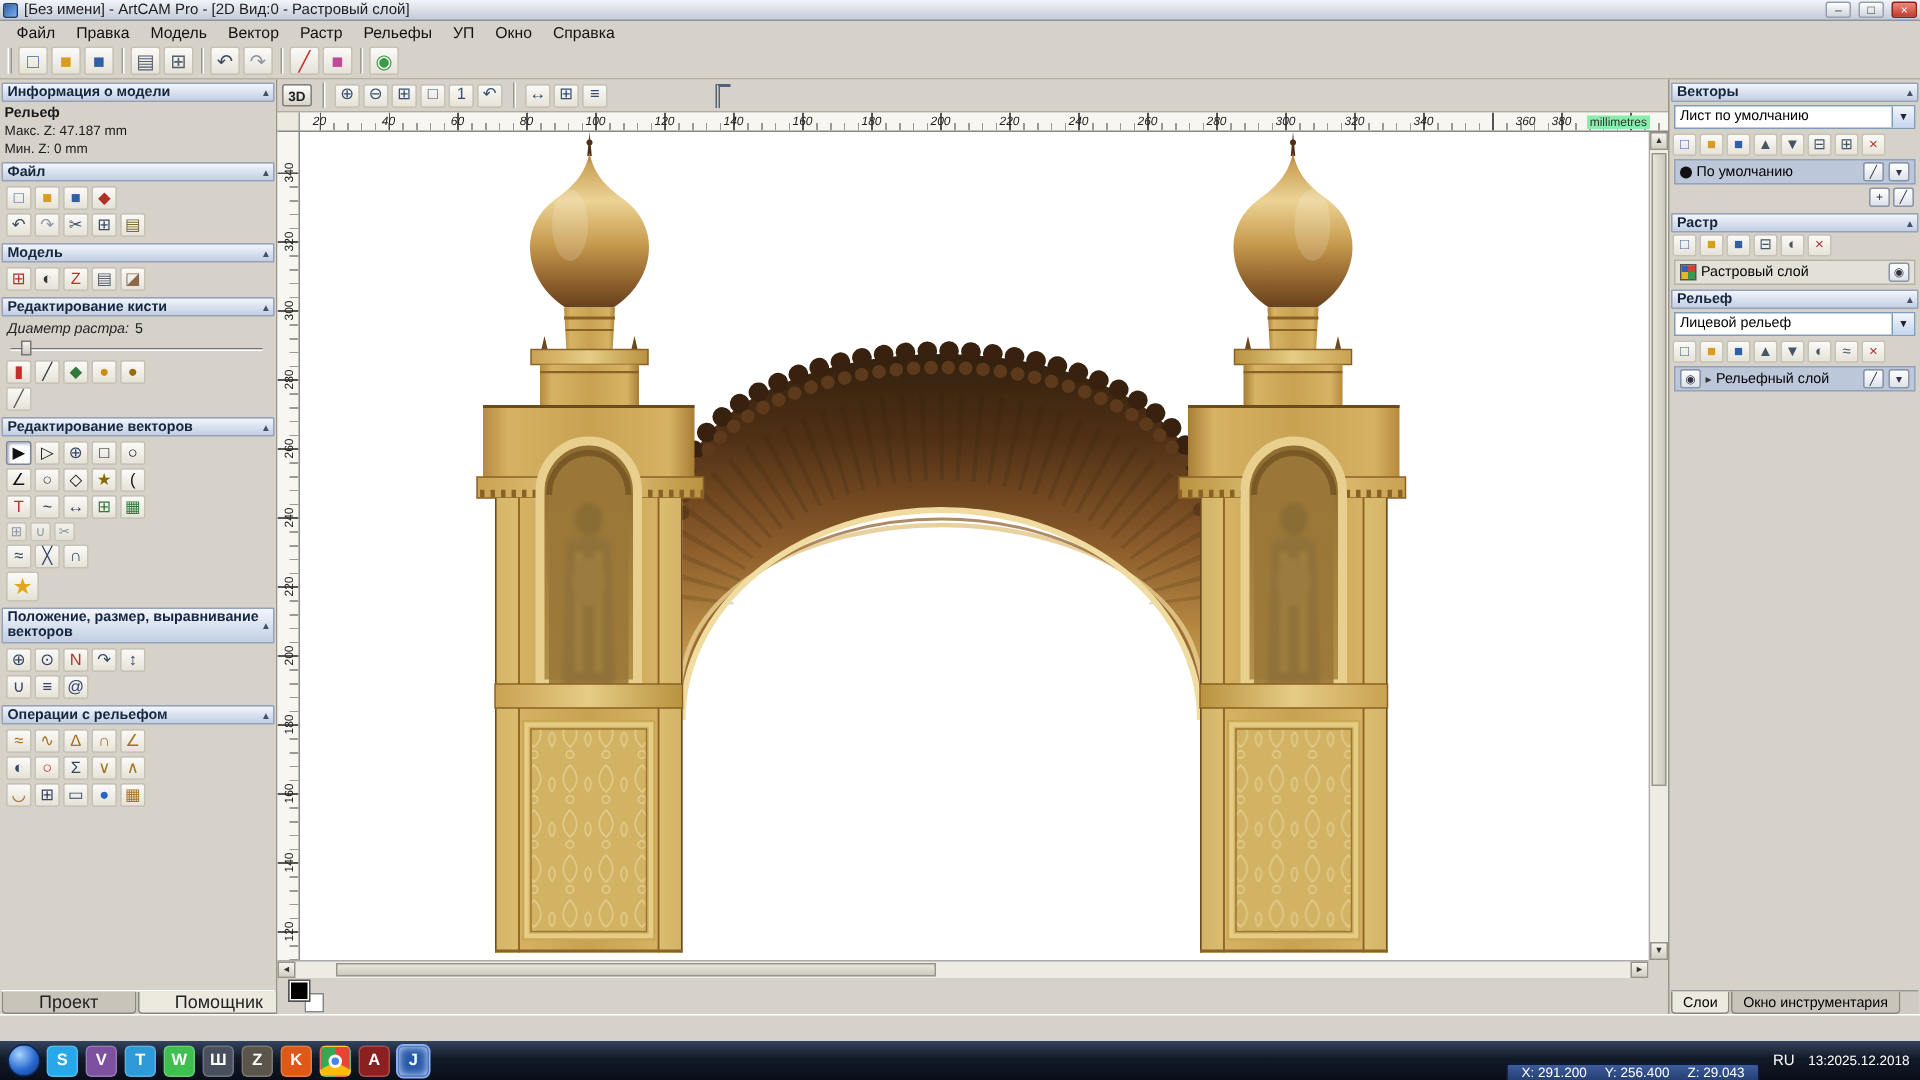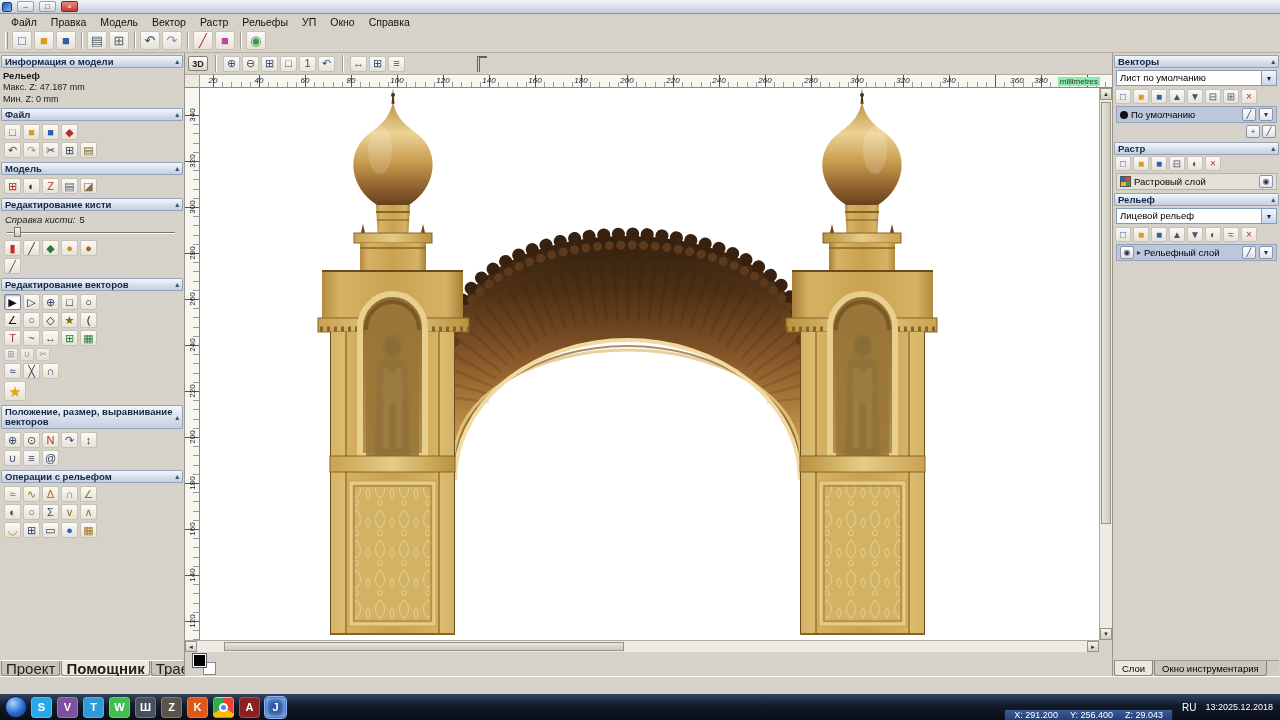--- a/index.html
+++ b/index.html
@@ -39,22 +39,22 @@
   .info-cols{display:flex;gap:4px;}
   .info-col{flex:1;}
   .info-h{font-weight:bold;font-size:9.5px;margin-bottom:1px;}
   .info-l{font-size:9px;line-height:1.3;}
   .brushrow{display:flex;gap:4px;align-items:center;font-size:9.5px;padding:1px 2px;}
   .brushlabel{font-style:italic;color:#222;}
   .slider{position:relative;height:10px;margin:1px 6px 2px 4px;}
   .sl-track{position:absolute;left:0;right:0;top:5px;border-top:1px solid #777;border-bottom:1px solid #fff;}
   .sl-thumb{position:absolute;left:4%;top:0;width:7px;height:10px;background:linear-gradient(#f4f2ec,#cfcbc2);border:1px solid #777;}
   .ltabs{margin-top:auto;display:flex;height:16px;align-items:stretch;background:#cfcbc2;border-top:1px solid #fff;flex:0 0 auto;}
-  .ltab{padding:0 4px;display:flex;align-items:center;font-size:15px;color:#222;border:1px solid #8a867c;border-top:none;border-radius:0 0 3px 3px;background:#c8c4ba;margin-right:1px;text-align:center;}
-  .ltab.active{background:#eceade;font-weight:bold;}
+  .ltab{padding:0 24px;display:flex;align-items:center;font-size:12px;color:#222;border:1px solid #8a867c;border-top:none;border-radius:0 0 3px 3px;background:#c8c4ba;margin-right:1px;text-align:center;}
+  .ltab.active{background:#eceade;font-weight:normal;}
 
   
   .ccol{flex:1;display:flex;flex-direction:column;min-width:0;background:#d6d2ca;}
   .vtb{height:22px;display:flex;align-items:center;gap:2px;padding:0 3px;border-bottom:1px solid #b0aca0;flex:0 0 auto;}
   .btn3d{width:20px;height:15px;display:flex;align-items:center;justify-content:center;font-size:9px;font-weight:bold;background:linear-gradient(#ffffff,#d8d4ca);border:1px solid #84807a;border-radius:2px;color:#222;}
   .dock-grip{width:10px;height:16px;margin-left:70px;border-left:3px double #55607a;border-top:2px solid #55607a;}
   .rrow{display:flex;height:13px;flex:0 0 auto;}
   .corner{width:15px;height:13px;background:#eceade;border-right:1px solid #999;border-bottom:1px solid #888;}
   .hruler{flex:1;position:relative;background:#f7f6f1;border-bottom:1px solid #888;overflow:hidden;}
   .hruler::before{content:"";position:absolute;top:0;bottom:0;left:13px;width:1200px;
@@ -118,20 +118,21 @@
   .lang{font-size:10px;margin:0 5px;}
   .clock{display:flex;flex-direction:row;align-items:center;font-size:9px;line-height:1.2;margin-right:2px;}
 </style>
 </head>
 <body>
 
 <div class="screen">
 
   <div class="titlebar">
     <span class="app-ico"></span>
+    <span class="tb-title">[Без имени] - ArtCAM Pro - [2D Вид:0 - Растровый слой]</span>
     <span class="wbtn">–</span>
     <span class="wbtn">□</span>
     <span class="wbtn close">×</span>
   </div>
 
   <div class="menubar">
       <span class="menu-item">Файл</span>
       <span class="menu-item">Правка</span>
       <span class="menu-item">Модель</span>
       <span class="menu-item">Вектор</span>
@@ -228,21 +229,21 @@
         </div>
       </div>
 
       <div class="sec">
         <div class="sec-h">
           <span>Редактирование кисти</span>
           <span class="col-ico">▴</span>
         </div>
         <div class="sec-b">
           <div class="brushrow">
-            <span class="brushlabel">Справка кисти:</span>
+            <span class="brushlabel">Диаметр растра:</span>
             <span>5</span>
           </div>
           <div class="slider">
             <div class="sl-track"></div>
             <div class="sl-thumb"></div>
           </div>
           <div class="irow">
               <span class="ticon" style="color: rgb(192, 48, 40);">▮</span>
               <span class="ticon" style="color: rgb(51, 51, 68);">╱</span>
               <span class="ticon" style="color: rgb(47, 122, 58);">◆</span>

